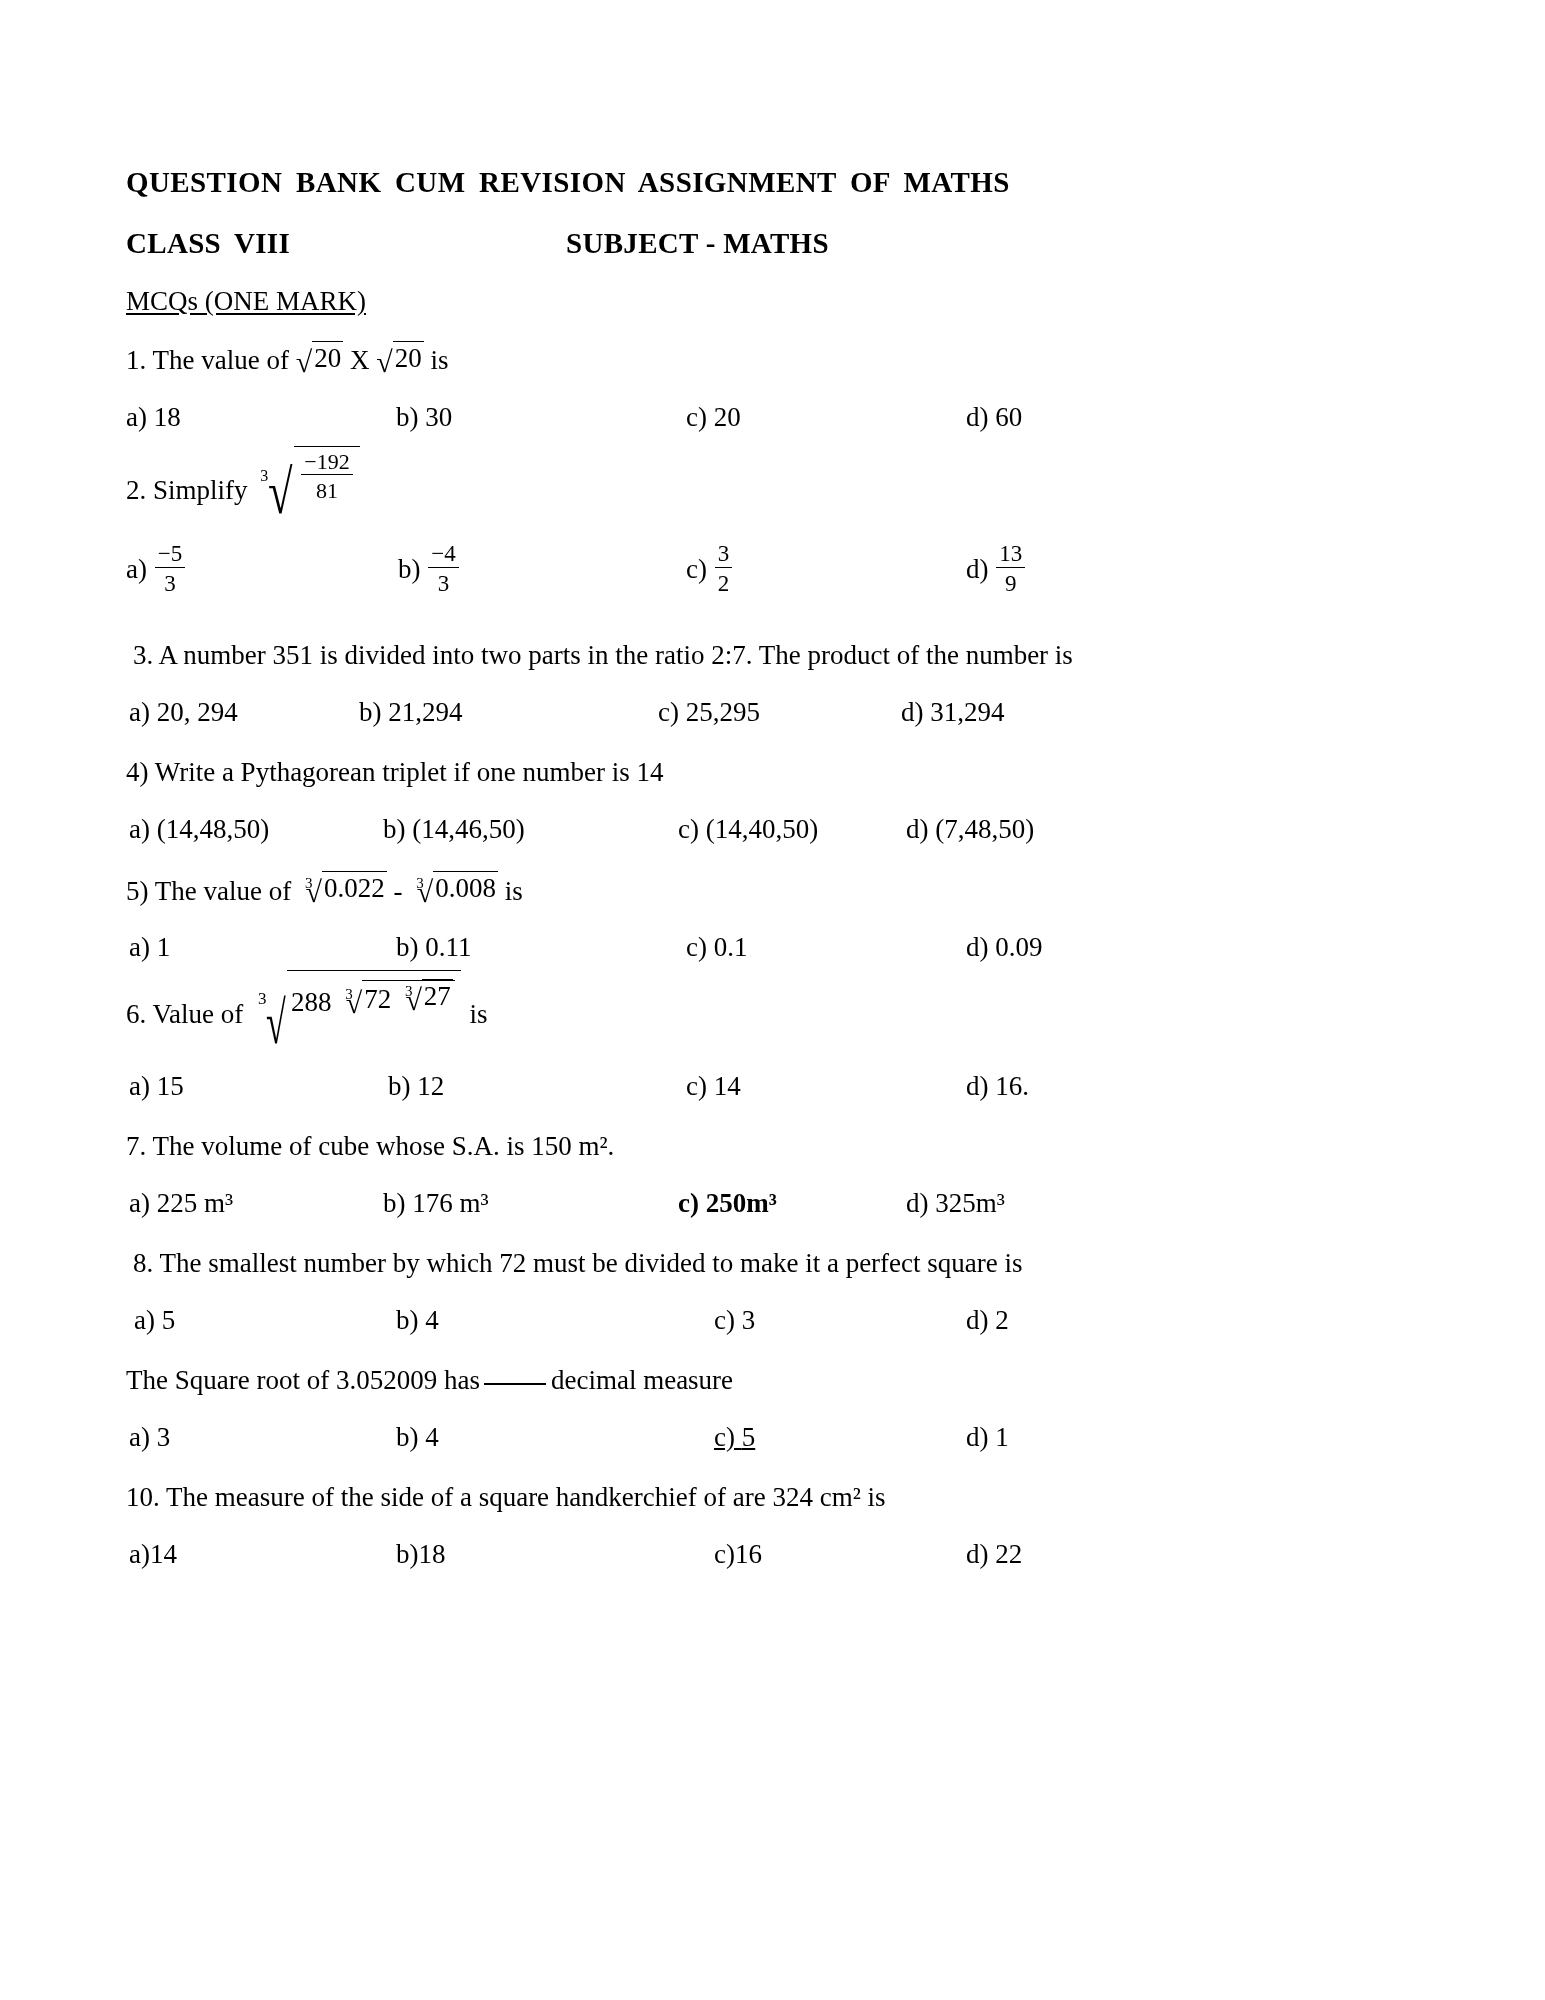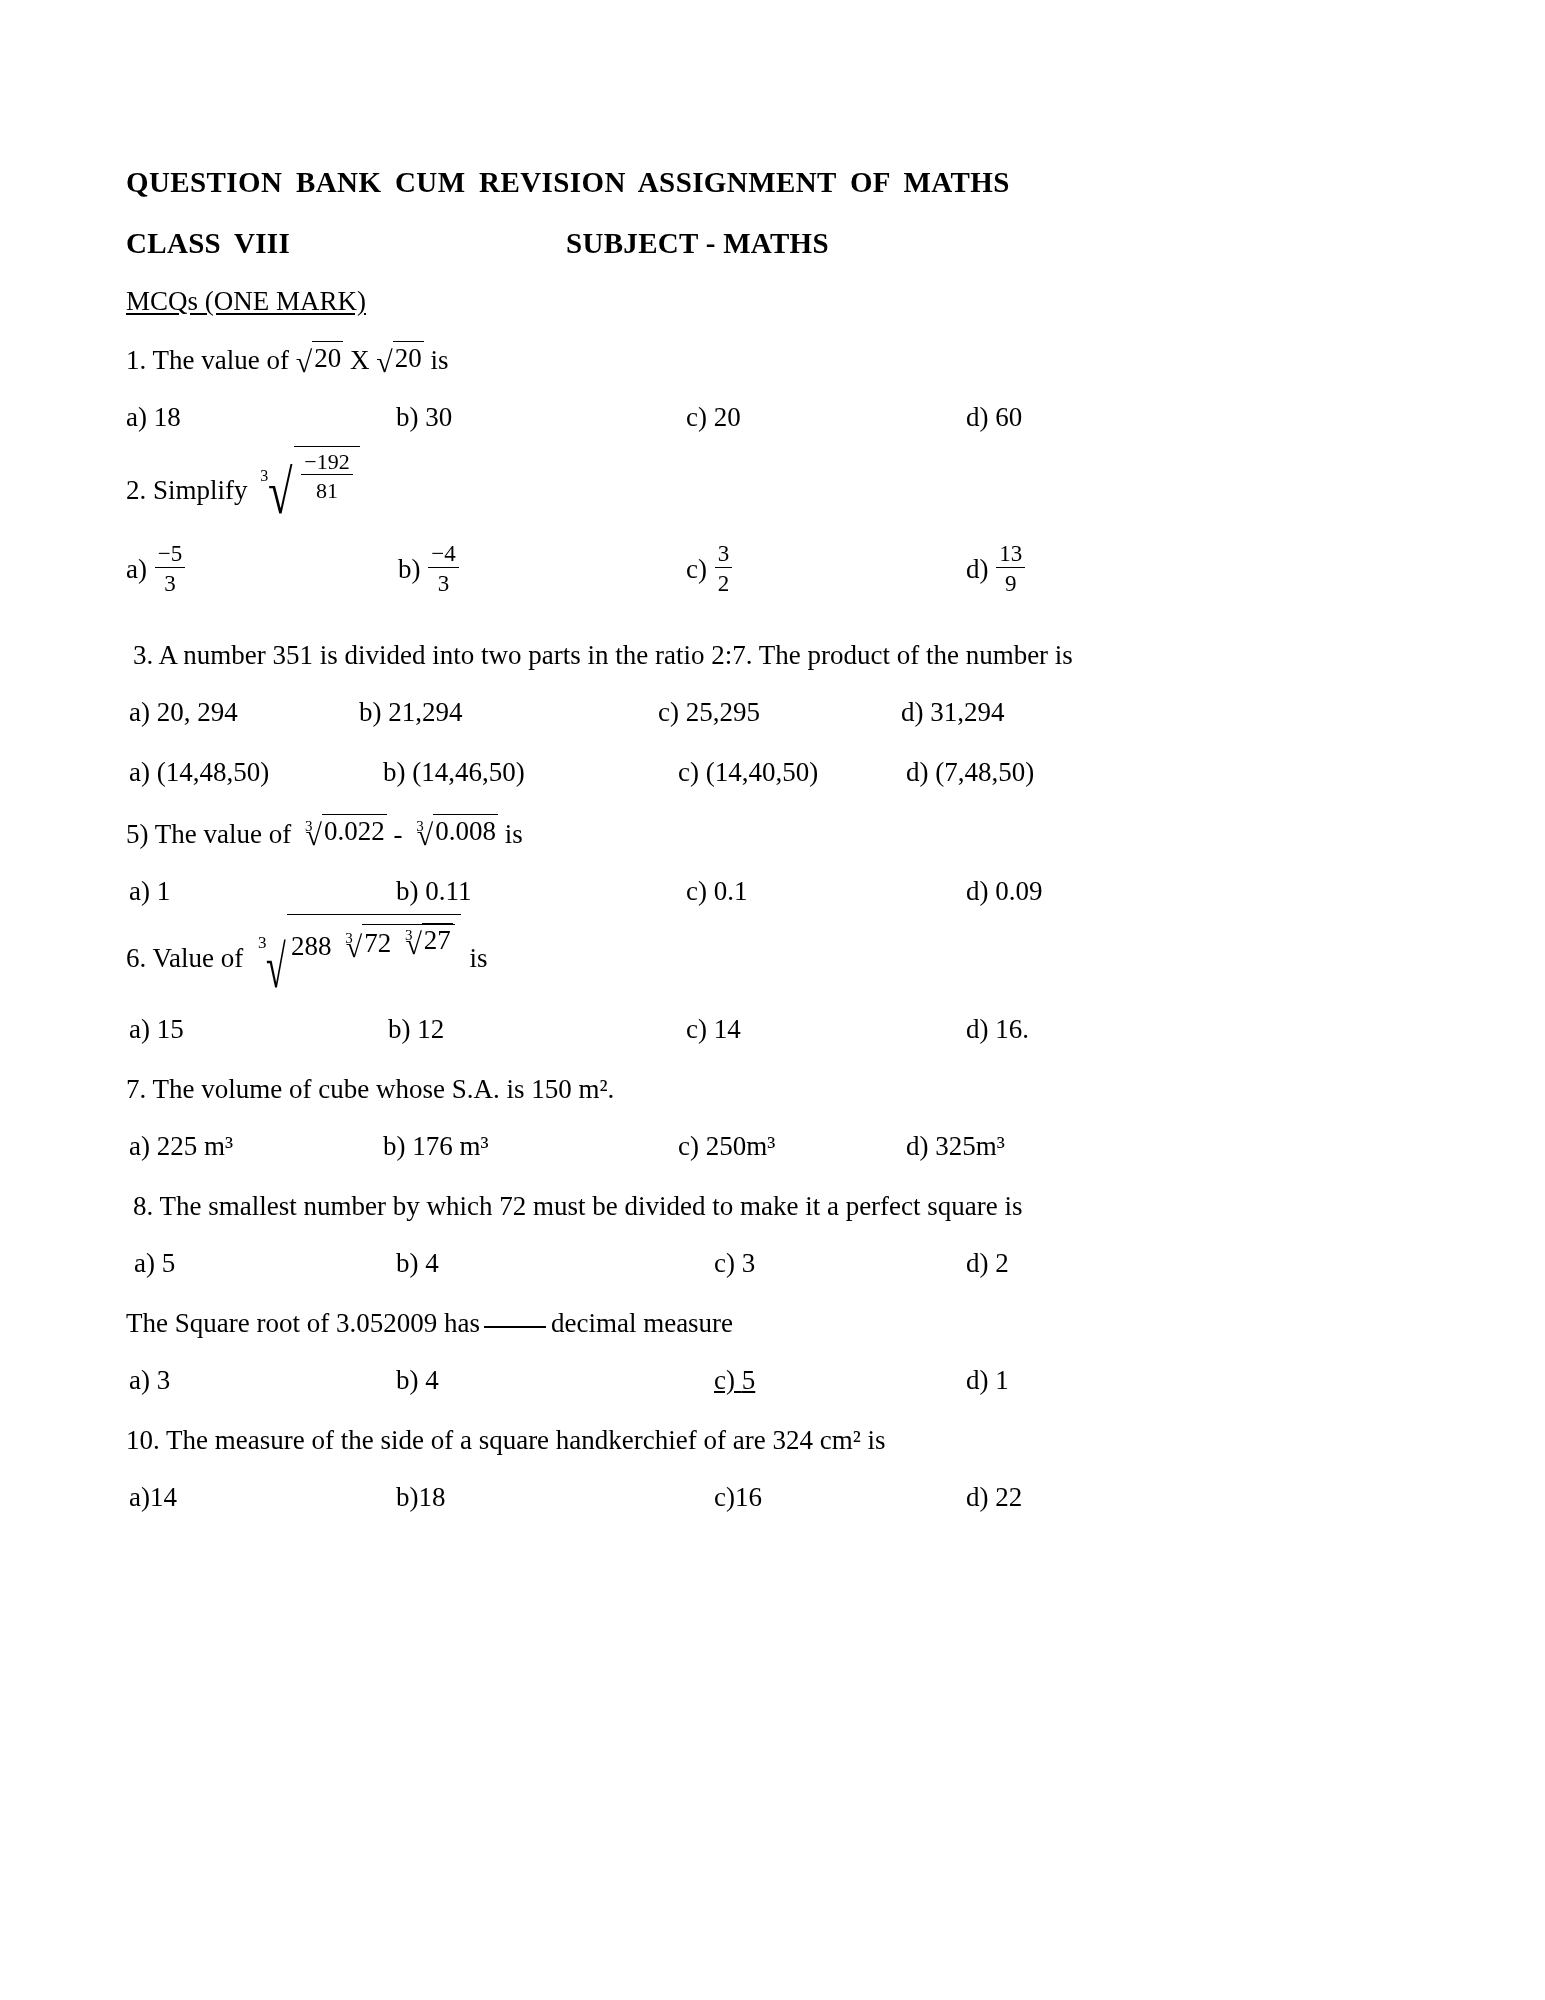--- a/index.html
+++ b/index.html
@@ -82,21 +82,21 @@
     white-space: nowrap;
   }
   .opts.frac-row .o { top: -12px; }
 
   .o.q1a { left: 0px; }   .o.q1b { left: 270px; }  .o.q1c { left: 560px; }  .o.q1d { left: 840px; }
   .o.q2a { left: 0px; }   .o.q2b { left: 272px; }  .o.q2c { left: 560px; }  .o.q2d { left: 840px; }
   .o.q3a { left: 3px; }   .o.q3b { left: 233px; }  .o.q3c { left: 532px; }  .o.q3d { left: 775px; }
   .o.q4a { left: 3px; }   .o.q4b { left: 257px; }  .o.q4c { left: 552px; }  .o.q4d { left: 780px; }
   .o.q5a { left: 3px; }   .o.q5b { left: 270px; }  .o.q5c { left: 560px; }  .o.q5d { left: 840px; }
   .o.q6a { left: 3px; }   .o.q6b { left: 262px; }  .o.q6c { left: 560px; }  .o.q6d { left: 840px; }
-  .o.q7a { left: 3px; }   .o.q7b { left: 257px; }  .o.q7c { left: 552px; }  .o.q7d { left: 780px; }
+  .o.q7a { left: 3px; }   .o.q7b { left: 257px; }  .o.q7c { left: 552px; font-weight: bold; }  .o.q7d { left: 780px; }
   .o.q8a { left: 8px; }   .o.q8b { left: 270px; }  .o.q8c { left: 588px; }  .o.q8d { left: 840px; }
   .o.q9a { left: 3px; }   .o.q9b { left: 270px; }  .o.q9c { left: 588px; text-decoration: underline; }  .o.q9d { left: 840px; }
   .o.q10a { left: 3px; }  .o.q10b { left: 270px; } .o.q10c { left: 588px; } .o.q10d { left: 840px; }
 
   
   .math { font-family: "Liberation Serif", "DejaVu Serif", serif; }
 
   
   .sqrt {
     display: inline-block;
@@ -284,20 +284,21 @@
     </div>
 
     <div class="q indent">3.  A number 351 is divided into two parts in the ratio 2:7. The product of the number is</div>
     <div class="opts">
       <span class="o q3a"><span>a)</span> <span>20, 294</span></span>
       <span class="o q3b"><span>b)</span> <span>21,294</span></span>
       <span class="o q3c"><span>c)</span> <span>25,295</span></span>
       <span class="o q3d"><span>d)</span> <span>31,294</span></span>
     </div>
 
+    <div class="q">4) Write a Pythagorean triplet if one number is 14</div>
     <div class="opts">
       <span class="o q4a"><span>a)</span> <span>(14,48,50)</span></span>
       <span class="o q4b"><span>b)</span> <span>(14,46,50)</span></span>
       <span class="o q4c"><span>c)</span> <span>(14,40,50)</span></span>
       <span class="o q4d"><span>d)</span> <span>(7,48,50)</span></span>
     </div>
 
     <div class="q">
       <span>5) The value of</span>
       <span class="math cbrt"><span class="idx">3</span><span class="rad">√</span><span class="rcd">0.022</span></span>

